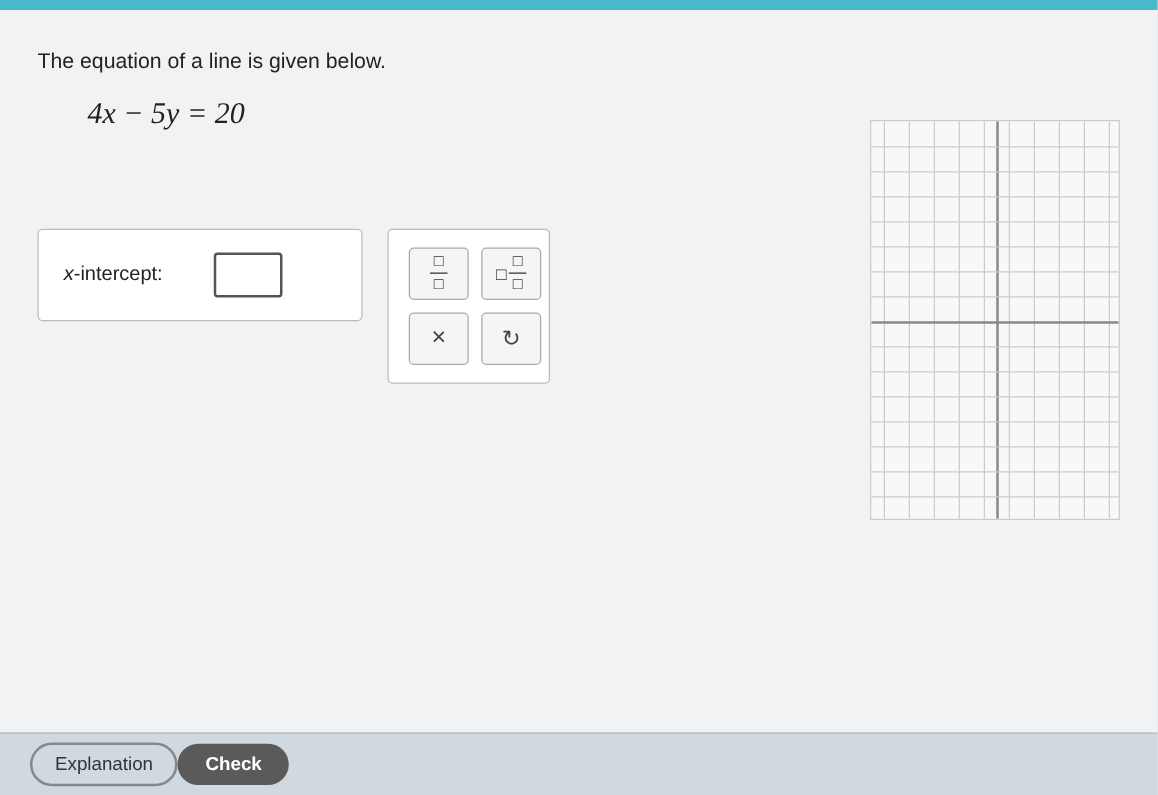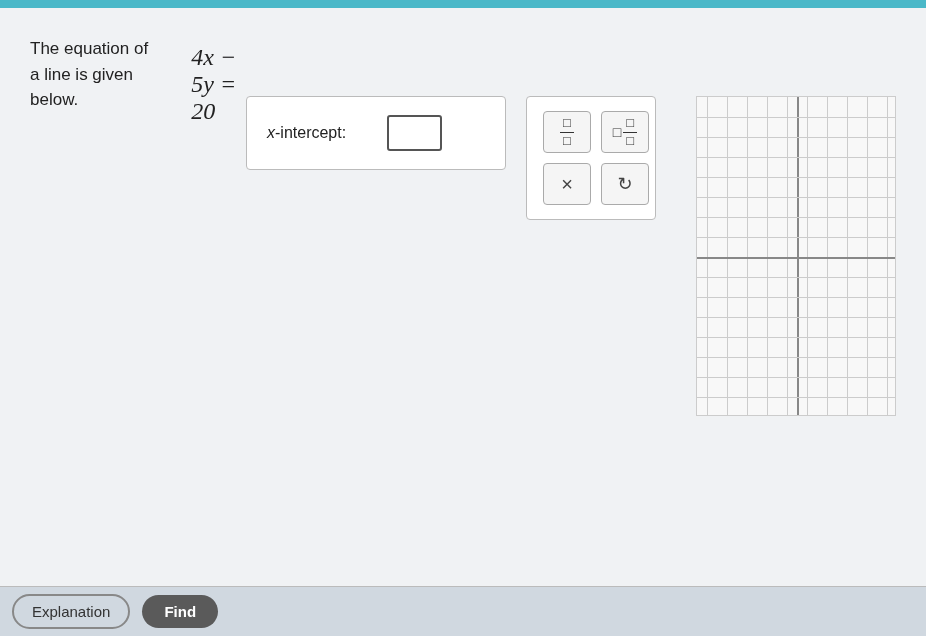--- a/index.html
+++ b/index.html
@@ -28,20 +28,21 @@
       bottom: 50px;
       background: #f0f2f4;
       padding: 28px 30px 20px 30px;
       display: flex;
       flex-direction: row;
     }
 
     .left-panel {
       flex: 1;
       display: flex;
+      flex-direction: column;
     }
 
     .right-panel {
       width: 220px;
       margin-left: 20px;
       display: flex;
       align-items: flex-start;
       justify-content: flex-end;
     }
 
@@ -196,22 +197,21 @@
       color: #444;
     }
 
     .bottom-bar {
       position: absolute;
       bottom: 0; left: 0; right: 0;
       height: 50px;
       background: #d0d8e0;
       display: flex;
       align-items: center;
-      padding: 0 12px;
-      gap: 12px;
+      padding: 0 24px;
       border-top: 1px solid #bbb;
     }
 
     .explanation-btn {
       padding: 7px 18px;
       border: 2px solid #888;
       border-radius: 20px;
       background: transparent;
       font-size: 15px;
       color: #333;
@@ -338,14 +338,14 @@
       <div class="grid-line-h" style="top:240px"></div>
       <div class="grid-line-h" style="top:260px"></div>
       <div class="grid-line-h" style="top:280px"></div>
       <div class="grid-line-h" style="top:300px"></div>
     </div>
   </div>
 </div>
 
 <div class="bottom-bar">
   <button class="explanation-btn">Explanation</button>
-  <button class="check-btn">Find</button>
+  <button class="check-btn">Check</button>
 </div>
 
 </body></html>

